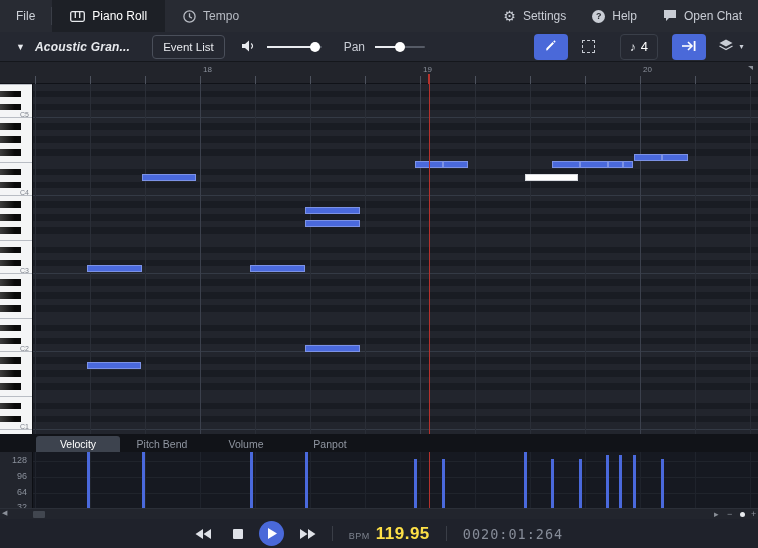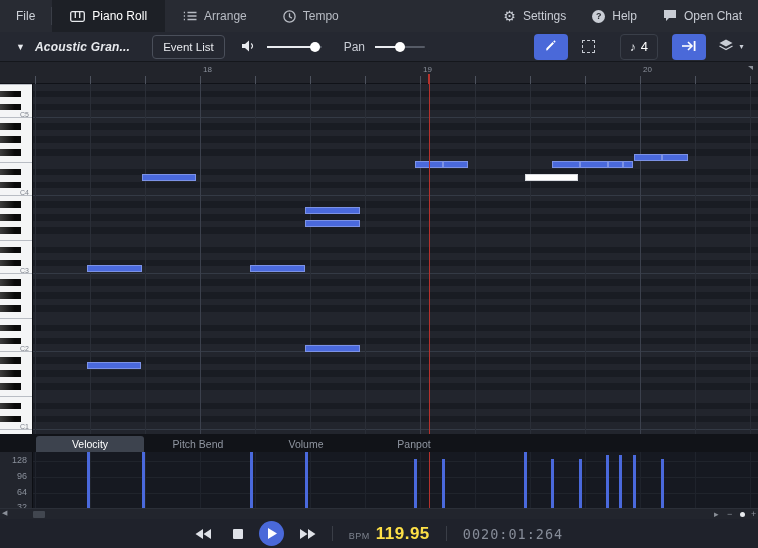--- a/index.html
+++ b/index.html
@@ -44,21 +44,21 @@
   .klabel{position:absolute;right:3px;font-size:7px;color:#7d828c;line-height:7px;}
   .grid{position:absolute;left:33px;top:84px;width:725px;height:350px;background:#22252d;overflow:hidden;}
   .rowdark{position:absolute;left:0;width:725px;height:6.5px;background:#191c23;}
   .octline{position:absolute;left:0;width:725px;height:1px;background:#343a45;}
   .vbeat{position:absolute;top:0;width:1px;height:350px;background:#2a2e37;}
   .vmeasure{position:absolute;top:0;width:1px;height:350px;background:#3b404c;}
   .note{position:absolute;height:7px;box-sizing:border-box;border:1px solid rgba(255,255,255,.28);}
   .playhead{position:absolute;top:0;width:1px;height:350px;}
   
   .ctrl-tabs{position:absolute;left:0;top:434px;width:758px;height:18px;background:#111318;display:flex;align-items:flex-end;padding-left:36px;box-sizing:border-box;}
-  .ctab{width:108px;height:16px;display:flex;align-items:center;justify-content:center;font-size:10.5px;color:#9096a1;border-radius:3px 3px 0 0;}
+  .ctab{width:84px;height:16px;display:flex;align-items:center;justify-content:center;font-size:10.5px;color:#9096a1;border-radius:3px 3px 0 0;}
   .ctab.active{background:#3d434e;color:#fff;}
   .lane-gutter{position:absolute;left:0;top:452px;width:33px;height:56px;background:#22252d;border-right:1px solid #0c0e13;box-sizing:border-box;}
   .scale-label{position:absolute;right:5px;font-size:9px;color:#8b919c;line-height:9px;}
   .lane{position:absolute;left:33px;top:452px;width:725px;height:56px;background:#161921;overflow:hidden;}
   .lane-hline{position:absolute;left:0;width:725px;height:1px;background:#20242c;}
   .lane-vline{position:absolute;top:0;width:1px;height:56px;background:#1f232c;}
   .vbar{position:absolute;bottom:0;width:3px;}
   .lane-phead{position:absolute;top:0;width:1px;height:56px;}
   
   .scrollstrip{position:absolute;left:0;top:508px;width:758px;height:11px;background:#22252d;border-top:1px solid #2b2f38;box-sizing:border-box;}
@@ -83,30 +83,20 @@
   <div class="file-btn">File</div>
   <div class="tb-divider"></div>
   <div class="tb-tab active">
     <span class="t-ico">
       <svg width="15" height="11" viewBox="0 0 15 11">
           <rect x="0.7" y="0.7" width="13.6" height="9.6" rx="1.5" fill="none" stroke="#e8eaee" stroke-width="1.3"></rect>
           <path d="M5.3 1 v6 M9.7 1 v6" stroke="#e8eaee" stroke-width="1.3" fill="none"></path>
         </svg>
     </span>
     <span>Piano Roll</span>
-  </div>
-  <div class="tb-tab">
-    <span class="t-ico">
-      <svg width="14" height="10" viewBox="0 0 14 10">
-          <g stroke="#b8bcc4" stroke-width="1.4">
-            <path d="M0.8 1.5 h1.2 M4.5 1.5 h9 M0.8 5 h1.2 M4.5 5 h9 M0.8 8.5 h1.2 M4.5 8.5 h9"></path>
-          </g>
-        </svg>
-    </span>
-    <span>Arrange</span>
   </div>
   <div class="tb-tab">
     <span class="t-ico">
       <svg width="13" height="13" viewBox="0 0 13 13">
           <circle cx="6.5" cy="6.5" r="5.6" fill="none" stroke="#b8bcc4" stroke-width="1.3"></circle>
           <path d="M6.5 3.2 v3.5 l2.4 1.4" fill="none" stroke="#b8bcc4" stroke-width="1.3"></path>
         </svg>
     </span>
     <span>Tempo</span>
   </div>

